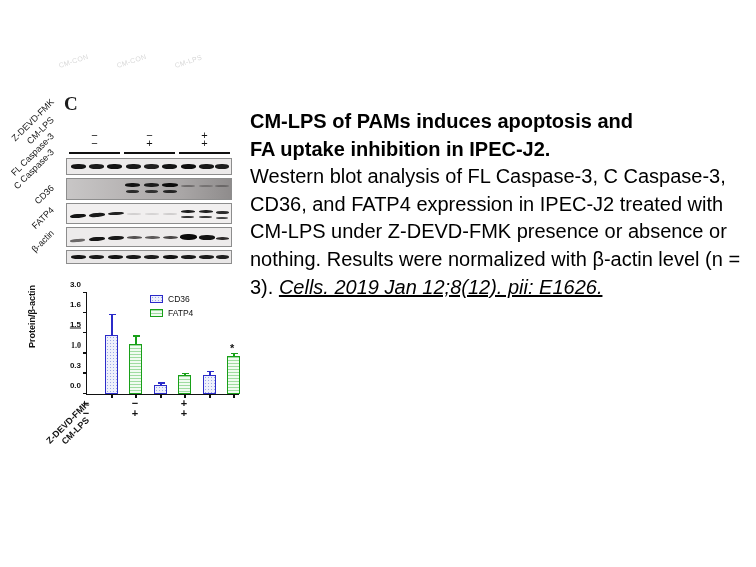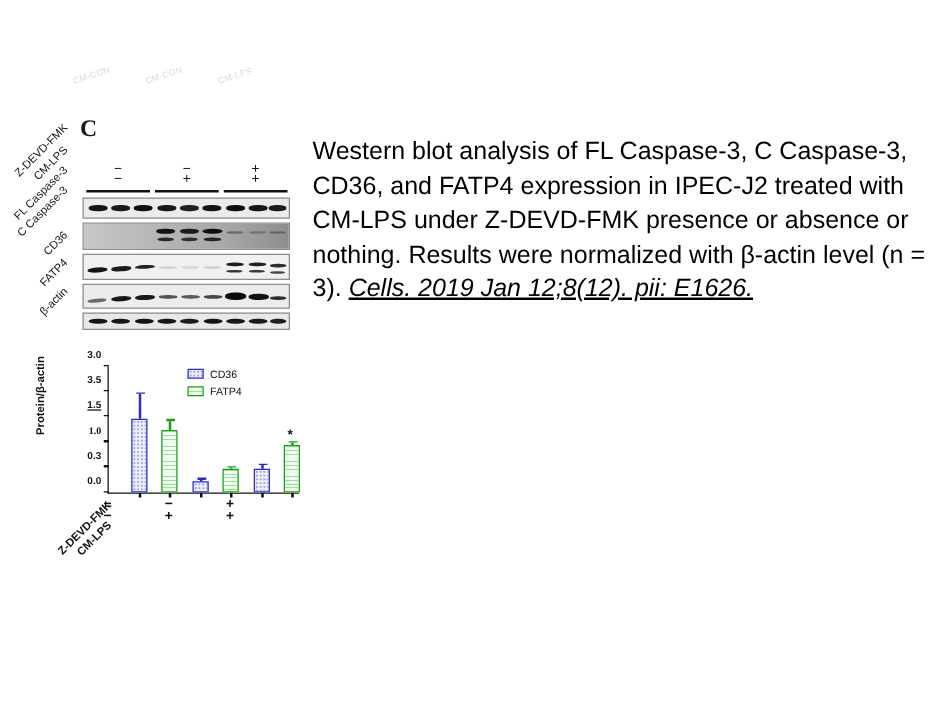--- a/index.html
+++ b/index.html
@@ -420,21 +420,21 @@
       <div class="y-tick" style="bottom:20.2px;"></div>
       <div class="y-tick" style="bottom:40.4px;"></div>
       <div class="y-tick" style="bottom:60.6px;"></div>
       <div class="y-tick" style="bottom:80.8px;"></div>
       <div class="y-tick" style="bottom:101px;"></div>
 
       <div class="y-tick-label" style="bottom:0px;">0.0</div>
       <div class="y-tick-label" style="bottom:20.2px;">0.3</div>
       <div class="y-tick-label" style="bottom:40.4px;font-family:Liberation Serif, serif;">1.0</div>
       <div class="y-tick-label" style="bottom:60.6px;text-decoration:underline;">1.5</div>
-      <div class="y-tick-label" style="bottom:80.8px;">3.5</div>
+      <div class="y-tick-label" style="bottom:80.8px;">1.6</div>
       <div class="y-tick-label" style="bottom:101px;">3.0</div>
 
       <div class="x-tick" style="left:24px;"></div>
       <div class="x-tick" style="left:48px;"></div>
       <div class="x-tick" style="left:73px;"></div>
       <div class="x-tick" style="left:97px;"></div>
       <div class="x-tick" style="left:122px;"></div>
       <div class="x-tick" style="left:146px;"></div>
 
       <div class="bar cd36" style="left:18px; height:58.6px;"></div>
@@ -488,14 +488,18 @@
       </div>
       <div class="x-sign-col" style="left:139px; top:3px;">
         <div class="x-sign-row">+</div>
         <div class="x-sign-row">+</div>
       </div>
     </div>
   </div>
 </div>
 
 <div id="caption-panel">
+  <div id="caption-title">
+    <span>CM-LPS of PAMs induces apoptosis and</span><br>
+    <span>FA uptake inhibition in IPEC-J2.</span>
+  </div>
   <div id="caption-body"><span>Western blot analysis of FL Caspase-3, C Caspase-3, CD36, and FATP4 expression in IPEC-J2 treated with CM-LPS under Z-DEVD-FMK presence or absence or nothing. Results were normalized with β-actin level (n = 3). </span><span id="caption-citation">Cells. 2019 Jan 12;8(12). pii: E1626.</span></div>
 </div>
 
 </body></html>

